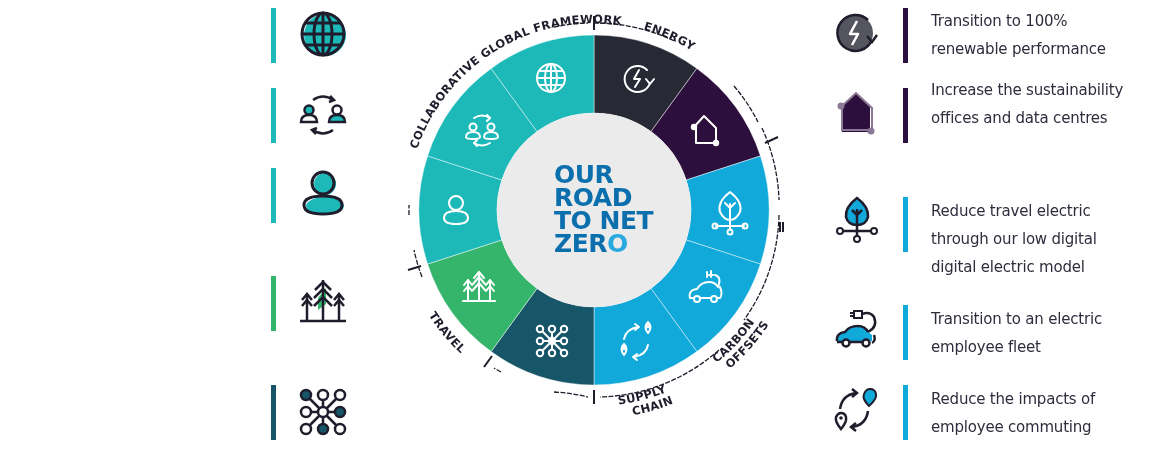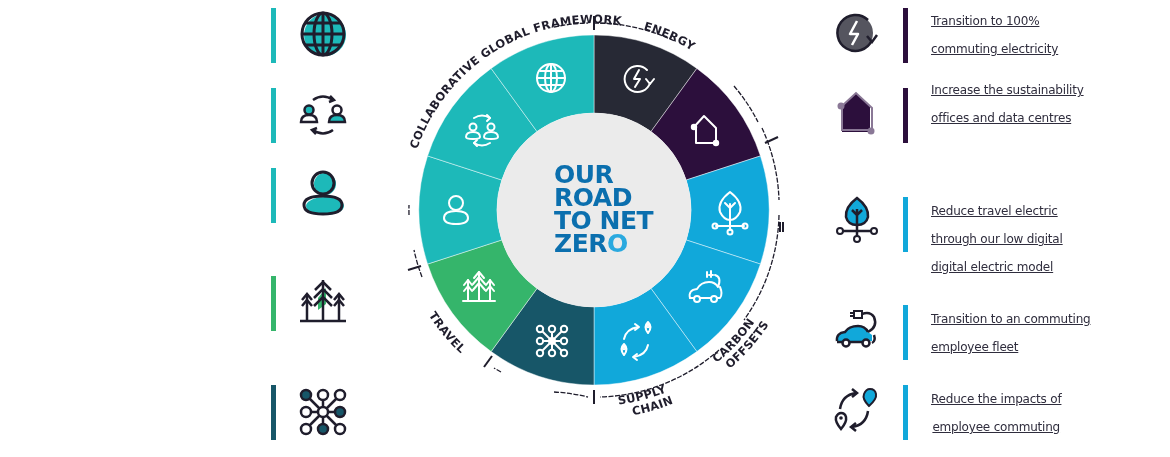--- a/index.html
+++ b/index.html
@@ -1,19 +1,19 @@
 <!DOCTYPE html>
 <html><head>
 <meta charset="utf-8">
 <style>
   html, body { margin:0; padding:0; background:#ffffff; }
   body { width:1170px; height:457px; position:relative; overflow:hidden;
          font-family:"DejaVu Sans", sans-serif; color:#2b2a3a; }
   .item { position:absolute; }
-  .txt { position:absolute; font-size:12px; line-height:28px; letter-spacing:-0.2px; color:#2f2d3d;text-decoration:underline; }
+  .txt { position:absolute; font-size:15px; line-height:28px; letter-spacing:-0.2px; color:#2f2d3d; }
   .txt.right { text-align:left; left:931px; }
   .bar { position:absolute; width:5px; height:55px; }
   .icon { position:absolute; width:50px; height:50px; }
   .line { display:block; white-space:nowrap; }
   #wheel { position:absolute; left:394px; top:0; width:400px; height:420px; }
 </style>
 </head>
 <body>
 
 <div>
@@ -280,21 +280,21 @@
   <div class="item">
     <svg class="icon" style="left:832px;top:10px;" viewBox="0 0 50 50">
       <circle cx="23" cy="23" r="18" fill="#55555f"></circle>
       <path d="M36 10 A18 18 0 1 0 40 30" fill="none" stroke="#1f1d2c" stroke-width="2.5"></path>
       <path d="M35 26 L40 32 L45 25" fill="none" stroke="#1f1d2c" stroke-width="2.5"></path>
       <path d="M25 11 L18 24 L26 24 L20 35" fill="none" stroke="#ffffff" stroke-width="2.5" stroke-linejoin="round"></path>
     </svg>
     <div class="bar" style="left:903px;top:8px;background:#2c0f3c;"></div>
     <div class="txt right" style="top:7px;">
       <span class="line">Transition to 100%</span>
-      <span class="line">commuting electricity</span>
+      <span class="line">renewable performance</span>
     </div>
   </div>
 
   <div class="item">
     <svg class="icon" style="left:832px;top:88px;" viewBox="0 0 50 50">
       <path d="M10 18 L24 5 L24 44 L10 44 Z" fill="#2c0f3c"></path>
       <path d="M10 18 L24 5 L38 18 L38 44 L10 44 Z" fill="#2c0f3c"></path>
       <path d="M10 18 L24 5 L40 20 L40 42 L10 42 L10 18" fill="none" stroke="#8a7896" stroke-width="2"></path>
       <circle cx="9" cy="18" r="3.5" fill="#8a7896"></circle>
       <circle cx="39" cy="43" r="3.5" fill="#8a7896"></circle>
@@ -328,34 +328,34 @@
       <path d="M5 36 Q4 28 13 27 Q17 21 26 21 Q33 21 36 27" fill="none" stroke="#1f1d2c" stroke-width="2.5"></path>
       <path d="M36 27 Q46 22 42 12 Q38 6 30 9" fill="none" stroke="#1f1d2c" stroke-width="2.5"></path>
       <path d="M42 30 Q44 36 40 38" fill="none" stroke="#1f1d2c" stroke-width="2.5"></path>
       <path d="M5 37 L10 37 M18 37 L30 37" stroke="#1f1d2c" stroke-width="2.5"></path>
       <circle cx="14" cy="38" r="3.5" fill="#fff" stroke="#1f1d2c" stroke-width="2.5"></circle>
       <circle cx="34" cy="38" r="3.5" fill="#fff" stroke="#1f1d2c" stroke-width="2.5"></circle>
       <path d="M22 6 L30 6 L30 13 L22 13 Z M18 8 L22 8 M18 11 L22 11" fill="#fff" stroke="#1f1d2c" stroke-width="2"></path>
     </svg>
     <div class="bar" style="left:903px;top:305px;background:#11a8da;"></div>
     <div class="txt right" style="top:305px;">
-      <span class="line">Transition to an commuting</span>
+      <span class="line">Transition to an electric</span>
       <span class="line">employee fleet</span>
     </div>
   </div>
 
   <div class="item">
     <svg class="icon" style="left:832px;top:385px;" viewBox="0 0 50 50">
       <path d="M8 24 Q10 10 24 8" fill="none" stroke="#1f1d2c" stroke-width="2.5"></path>
       <path d="M20 4 L25 8 L20 12" fill="none" stroke="#1f1d2c" stroke-width="2.5"></path>
       <path d="M36 26 Q34 40 20 42" fill="none" stroke="#1f1d2c" stroke-width="2.5"></path>
       <path d="M24 38 L19 42 L24 46" fill="none" stroke="#1f1d2c" stroke-width="2.5"></path>
       <path d="M37 21 Q30 14 32 9 Q34 4 38 4 Q43 4 44 9 Q45 14 37 21 Z" fill="#11a8da" stroke="#1f1d2c" stroke-width="2"></path>
       <path d="M9 44 Q3 37 4 32 Q6 28 9 28 Q13 28 14 32 Q15 37 9 44 Z" fill="#fff" stroke="#1f1d2c" stroke-width="2.5"></path>
       <circle cx="9" cy="33" r="1.8" fill="#1f1d2c"></circle>
     </svg>
     <div class="bar" style="left:903px;top:385px;background:#11a8da;"></div>
-    <div class="txt right" style="top:385px;text-align:center;">
+    <div class="txt right" style="top:385px;">
       <span class="line">Reduce the impacts of</span>
       <span class="line">employee commuting</span>
     </div>
   </div>
 </div>
 
 </body></html>

